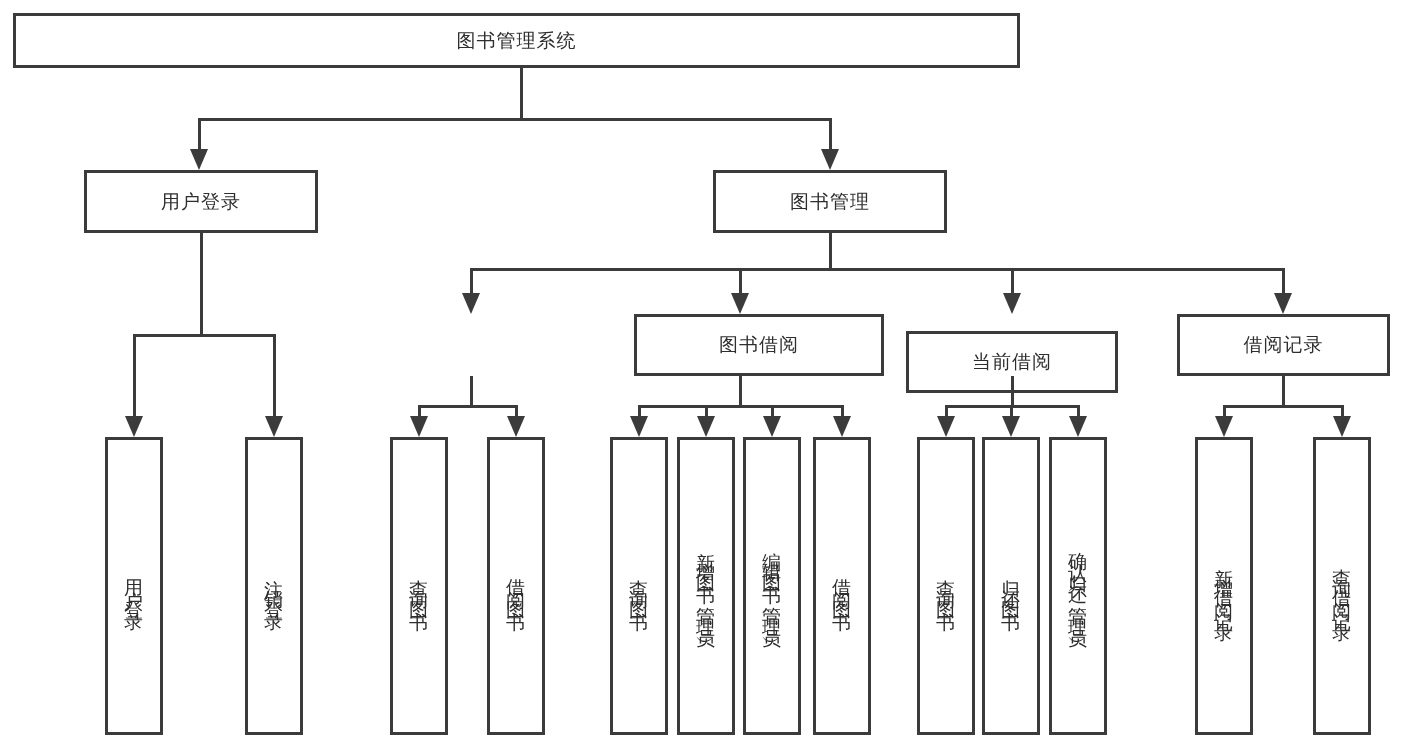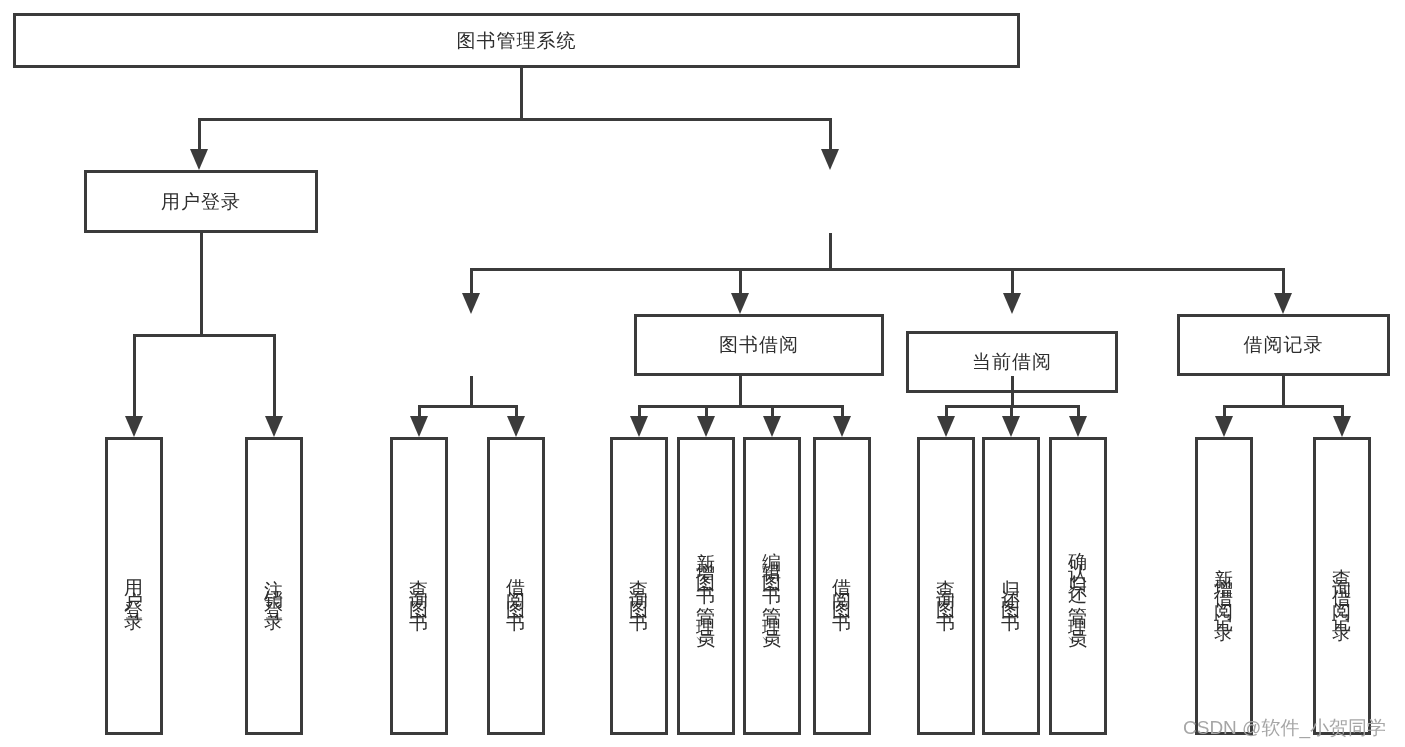--- a/index.html
+++ b/index.html
@@ -61,20 +61,23 @@
 
   <div class="vline" style="left:520px;top:68px;height:52px;"></div>
   <div class="hline" style="left:199px;top:118px;width:633px;"></div>
   <div class="vline" style="left:198px;top:118px;height:33px;"></div>
   <div class="arrowhead" style="left:190px;top:149px;"></div>
   <div class="vline" style="left:829px;top:118px;height:33px;"></div>
   <div class="arrowhead" style="left:821px;top:149px;"></div>
 
   <div class="box" style="left:84px;top:170px;width:234px;height:63px;">
     <span>用户登录</span>
+  </div>
+  <div class="box" style="left:713px;top:170px;width:234px;height:63px;">
+    <span>图书管理</span>
   </div>
 
   <div class="vline" style="left:200px;top:233px;height:104px;"></div>
   <div class="hline" style="left:133px;top:334px;width:142px;"></div>
   <div class="vline" style="left:133px;top:334px;height:84px;"></div>
   <div class="arrowhead" style="left:125px;top:416px;"></div>
   <div class="vline" style="left:273px;top:334px;height:84px;"></div>
   <div class="arrowhead" style="left:265px;top:416px;"></div>
 
   <div class="vline" style="left:829px;top:233px;height:38px;"></div>
@@ -169,15 +172,14 @@
     <span>确认归还（管理员）</span>
   </div>
 
   <div class="box leaf" style="left:1195px;top:437px;width:58px;height:298px;">
     <span>新增借阅记录</span>
   </div>
   <div class="box leaf" style="left:1313px;top:437px;width:58px;height:298px;">
     <span>查询借阅记录</span>
   </div>
 
-  <div class="watermark">CSDN @软件_小贺同学</div>
 
 </div>
 
 </body></html>

